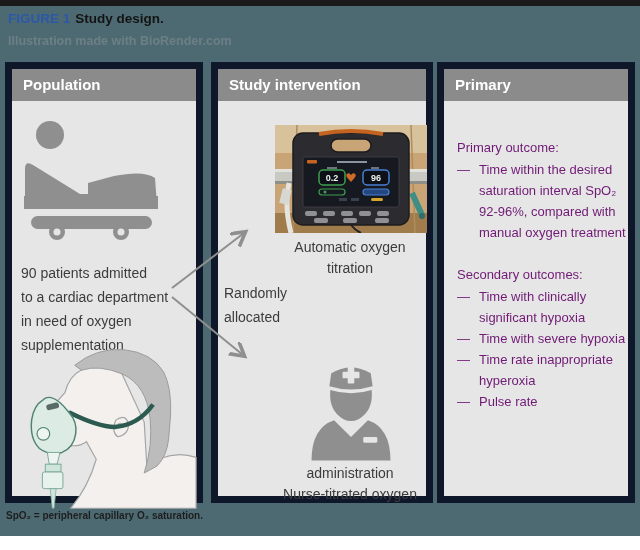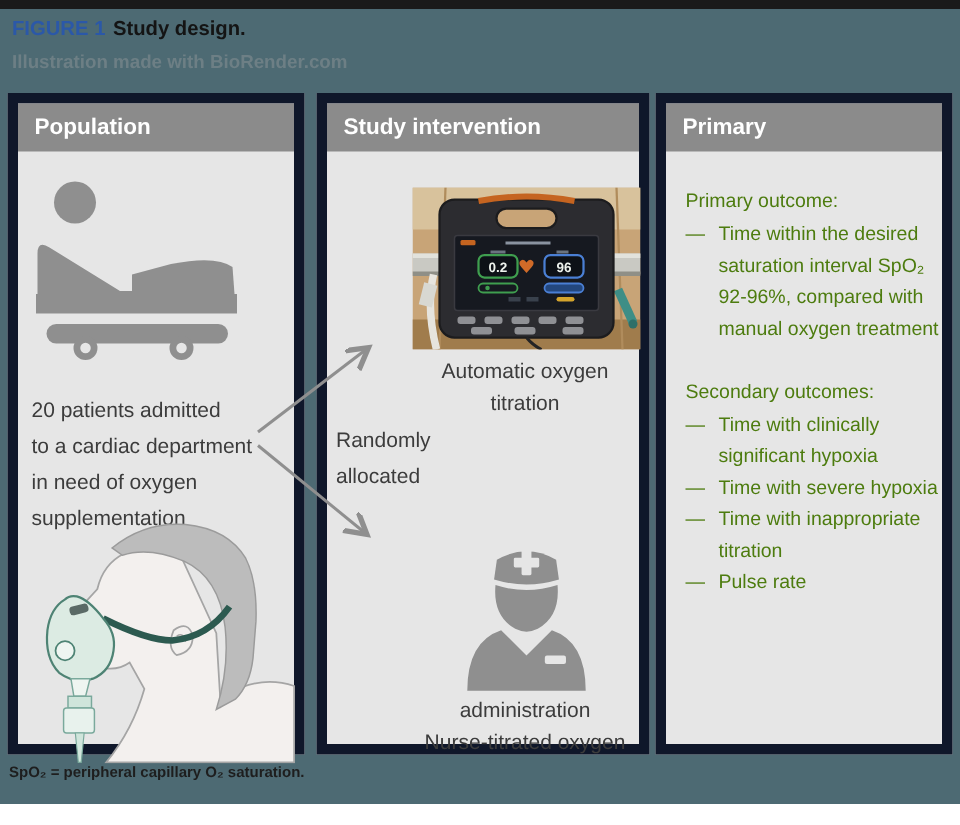--- a/index.html
+++ b/index.html
@@ -28,21 +28,21 @@
   }
   .pop-text{position:absolute;left:9px;top:192px;font-size:14px;line-height:24px;color:#3c3c3c;}
   .icon-bed{position:absolute;left:8px;top:50px;}
   .mask-illu{position:absolute;left:2px;top:274px;}
   .device-photo{position:absolute;left:57px;top:56px;}
   .caption{position:absolute;text-align:center;font-size:14px;line-height:21px;color:#3c3c3c;}
   .cap-device{left:42px;top:168px;width:180px;}
   .cap-nurse{left:22px;top:394px;width:220px;}
   .alloc{position:absolute;left:6px;top:212px;font-size:14px;line-height:24px;color:#3c3c3c;}
   .icon-nurse{position:absolute;left:86px;top:284px;}
-  .out-content{position:absolute;left:13px;top:54px;width:181px;font-size:13px;line-height:21px;color:#4d7c0f;}
+  .out-content{position:absolute;left:13px;top:68px;width:181px;font-size:13px;line-height:21px;color:#701a75;}
   .out-heading{margin:0 0 1px 0;}
   .out-item{display:flex;}
   .out-item .dash{width:22px;flex:0 0 22px;}
   .out-item .it{flex:1;}
   .out-gap{height:21px;}
   .arrows-overlay{position:absolute;left:0;top:0;width:640px;height:550px;pointer-events:none;z-index:10;}
   .footnote{position:absolute;left:6px;top:510px;font-size:10px;color:#1e1e1e;font-weight:bold;}
 </style>
 </head>
 <body>
@@ -67,21 +67,21 @@
         <rect x="4" y="77" width="134" height="13"></rect>
         <rect x="11" y="97" width="121" height="13" rx="6.5"></rect>
         <circle cx="37" cy="113" r="8"></circle>
         <circle cx="101" cy="113" r="8"></circle>
       </g>
       <circle cx="37" cy="113" r="3.5" fill="#e6e6e6"></circle>
       <circle cx="101" cy="113" r="3.5" fill="#e6e6e6"></circle>
     </svg>
 
     <div class="pop-text">
-      <div>20 patients admitted</div>
+      <div>90 patients admitted</div>
       <div>to a cardiac department</div>
       <div>in need of oxygen</div>
       <div>supplementation</div>
     </div>
 
     <svg class="mask-illu" width="186" height="166" viewBox="0 0 190 168">
 
       <path d="M70,26 Q56,33 52,50 L42,61 L49,66 Q45,72 50,75 L46,83 Q44,89 52,91 L48,97 Q47,103 58,104 Q67,105 74,100 L84,118 Q76,146 58,168 L186,168 L186,116 Q168,110 150,117 L136,130 L133,80 L110,30 Q88,19 70,26 Z" fill="#f3f0ee" stroke="#a5a5a5" stroke-width="1.2"></path>
 
       <path d="M62,22 Q84,4 112,6 Q141,9 153,29 Q161,45 160,72 L158,97 Q156,115 146,125 L133,132 Q142,104 139,76 Q135,42 111,31 Q87,21 69,27 Z" fill="#bcbcbc" stroke="#9b9b9b" stroke-width="1"></path>
@@ -198,21 +198,21 @@
       <div class="out-item">
         <span class="dash">—</span>
         <span class="it">Time with clinically significant hypoxia</span>
       </div>
       <div class="out-item">
         <span class="dash">—</span>
         <span class="it">Time with severe hypoxia</span>
       </div>
       <div class="out-item">
         <span class="dash">—</span>
-        <span class="it">Time with inappropriate titration</span>
+        <span class="it">Time rate inappropriate hyperoxia</span>
       </div>
       <div class="out-item">
         <span class="dash">—</span>
         <span class="it">Pulse rate</span>
       </div>
     </div>
   </div>
 
   <svg class="arrows-overlay" width="640" height="550" viewBox="0 0 640 550">
     <defs>

